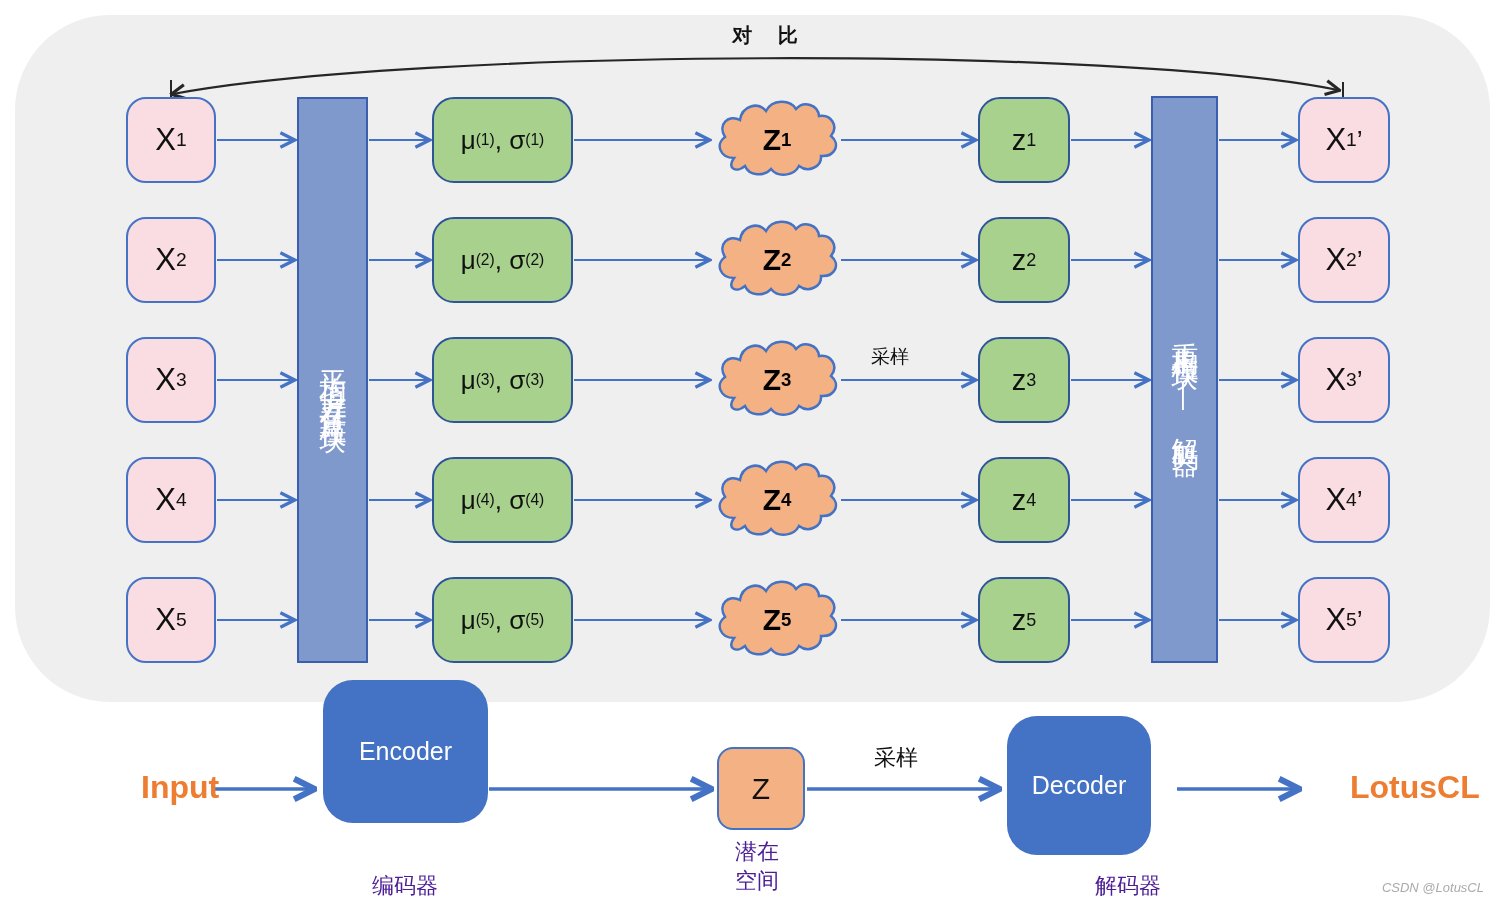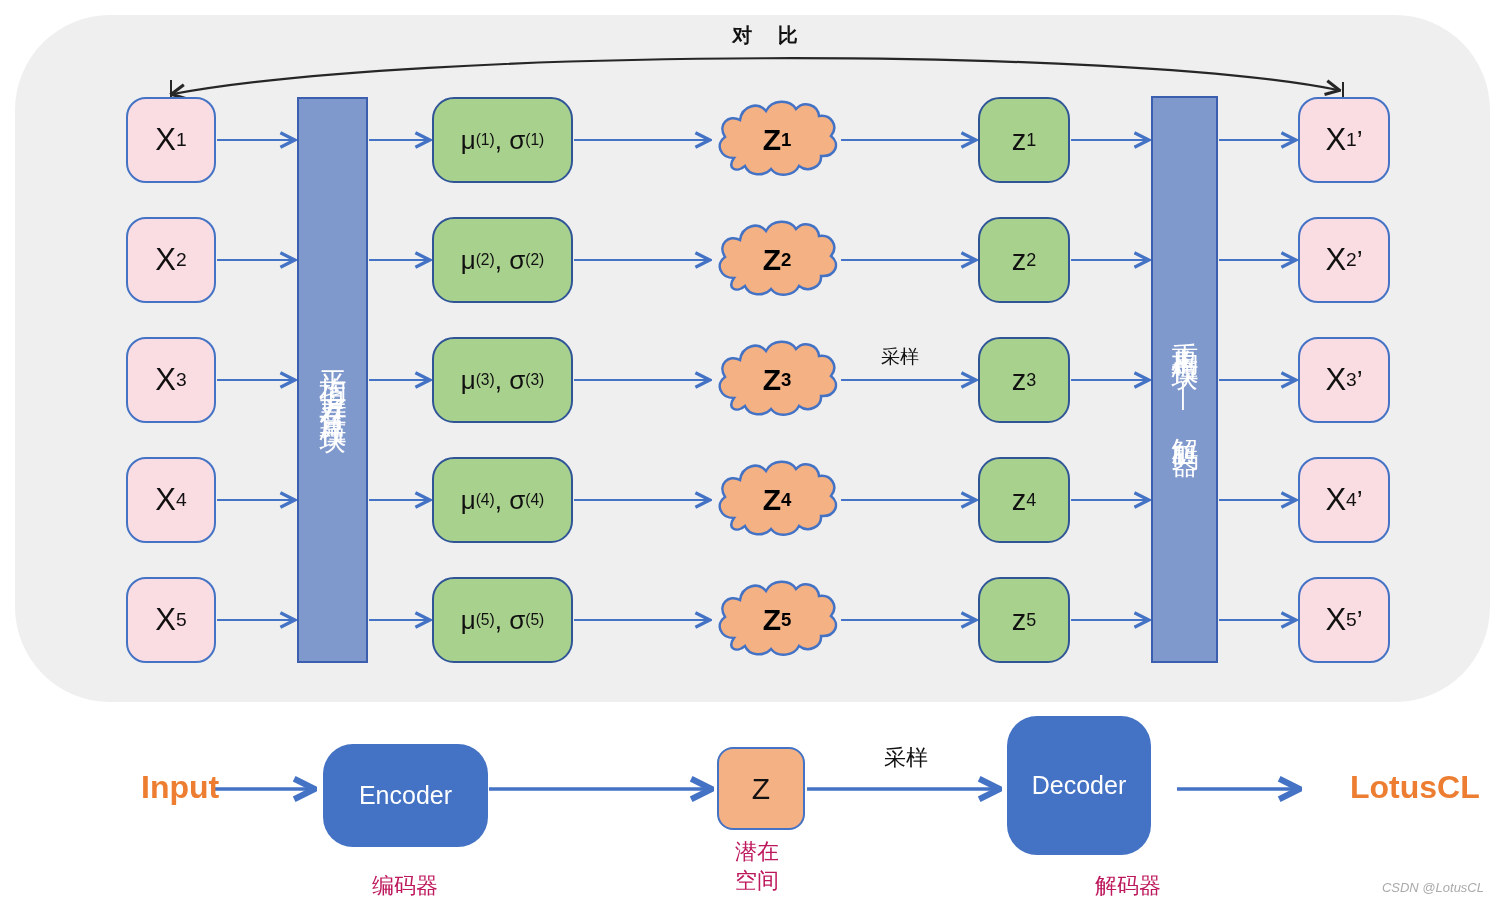--- a/index.html
+++ b/index.html
@@ -27,29 +27,29 @@
   .cloud svg{position:absolute;left:0;top:0;width:100%;height:100%;}
   .cloud-label{position:absolute;left:0;top:0;width:100%;height:100%;
     display:flex;align-items:center;justify-content:center;
     font-size:30px;font-weight:bold;color:#000;}
   .cloud-label sup{font-size:0.62em;vertical-align:0.55em;line-height:0;font-weight:bold;}
 
   .vbar{position:absolute;background:#8099cd;border:2.5px solid #3b5fae;box-sizing:border-box;
     display:flex;align-items:center;justify-content:center;}
   .vtext{writing-mode:vertical-rl;color:#ffffff;font-size:27px;letter-spacing:7px;line-height:1;}
 
-  .small-label{position:absolute;color:#111;white-space:nowrap;margin-left:10px;}
+  .small-label{position:absolute;color:#111;white-space:nowrap;}
 
   .bigio{position:absolute;font-size:32px;font-weight:bold;color:#ed7d31;white-space:nowrap;margin-left:36px;}
   .codec{position:absolute;background:#4472c4;border-radius:30px;color:#ffffff;
     display:flex;align-items:center;justify-content:center;font-size:25px;}
   .latent{position:absolute;left:717px;top:747px;width:88px;height:83px;background:#f4b183;
     border:2.5px solid #4472c4;border-radius:16px;box-sizing:border-box;
     display:flex;align-items:center;justify-content:center;font-size:30px;color:#111;}
-  .caption{position:absolute;transform:translateX(-50%);font-size:22px;color:#be185d;white-space:nowrap;}
+  .caption{position:absolute;transform:translateX(-50%);font-size:22px;color:#4c1d95;white-space:nowrap;}
   .watermark{position:absolute;left:1484px;top:880px;transform:translateX(-100%);
     font-size:13px;color:#aaaaaa;white-space:nowrap;font-style:italic;}
 </style>
 </head>
 <body>
 
 <div class="canvas">
 
   <div class="panel-bg"></div>
 
@@ -269,21 +269,21 @@
       <sub>5</sub>
   </div>
   <div class="box pink xout" style="top:577px">
     <span>X</span>
       <sub>5</sub>
       <span class="prime">’</span>
   </div>
 
   <div class="bigio" style="left:105px;top:769px">Input</div>
 
-  <div class="codec" style="left:323px;top:744px;width:165px;height:103px">
+  <div class="codec" style="left:323px;top:680px;width:165px;height:143px">
     <span>Encoder</span>
   </div>
   <div class="caption" style="left:405px;top:871px">编码器</div>
 
   <div class="latent">
     <span>Z</span>
   </div>
   <div class="caption" style="left:757px;top:837px">潜在</div>
   <div class="caption" style="left:757px;top:866px">空间</div>
 

